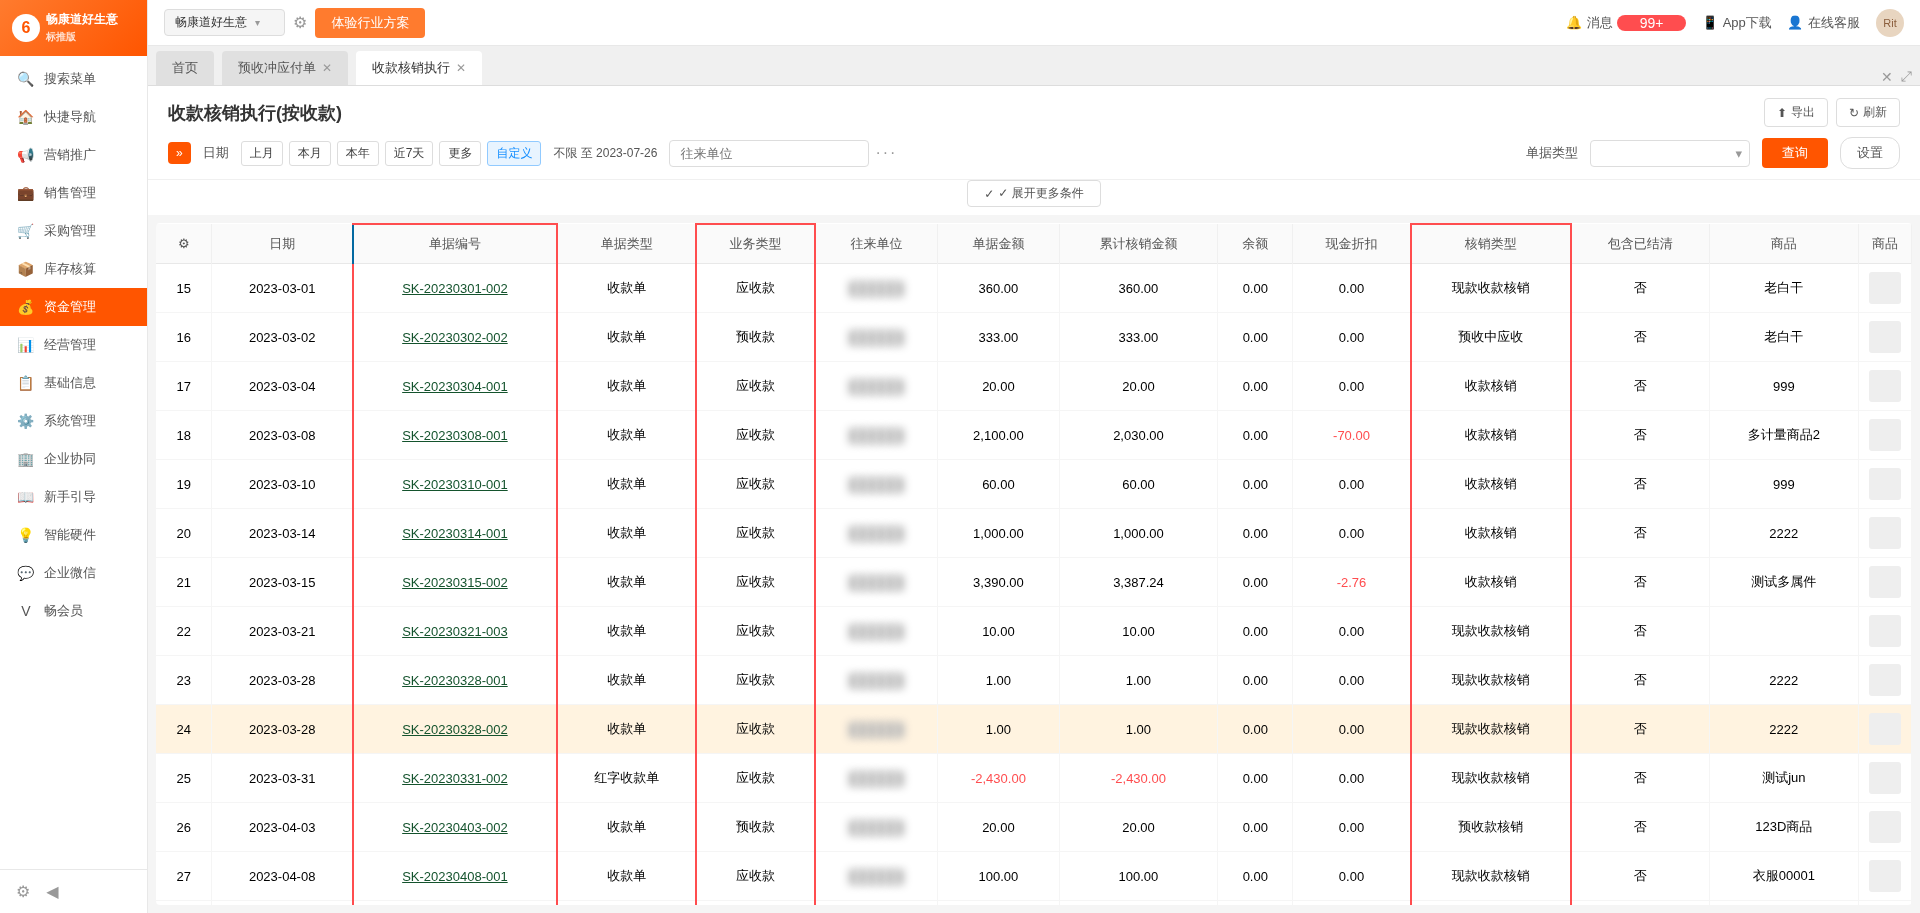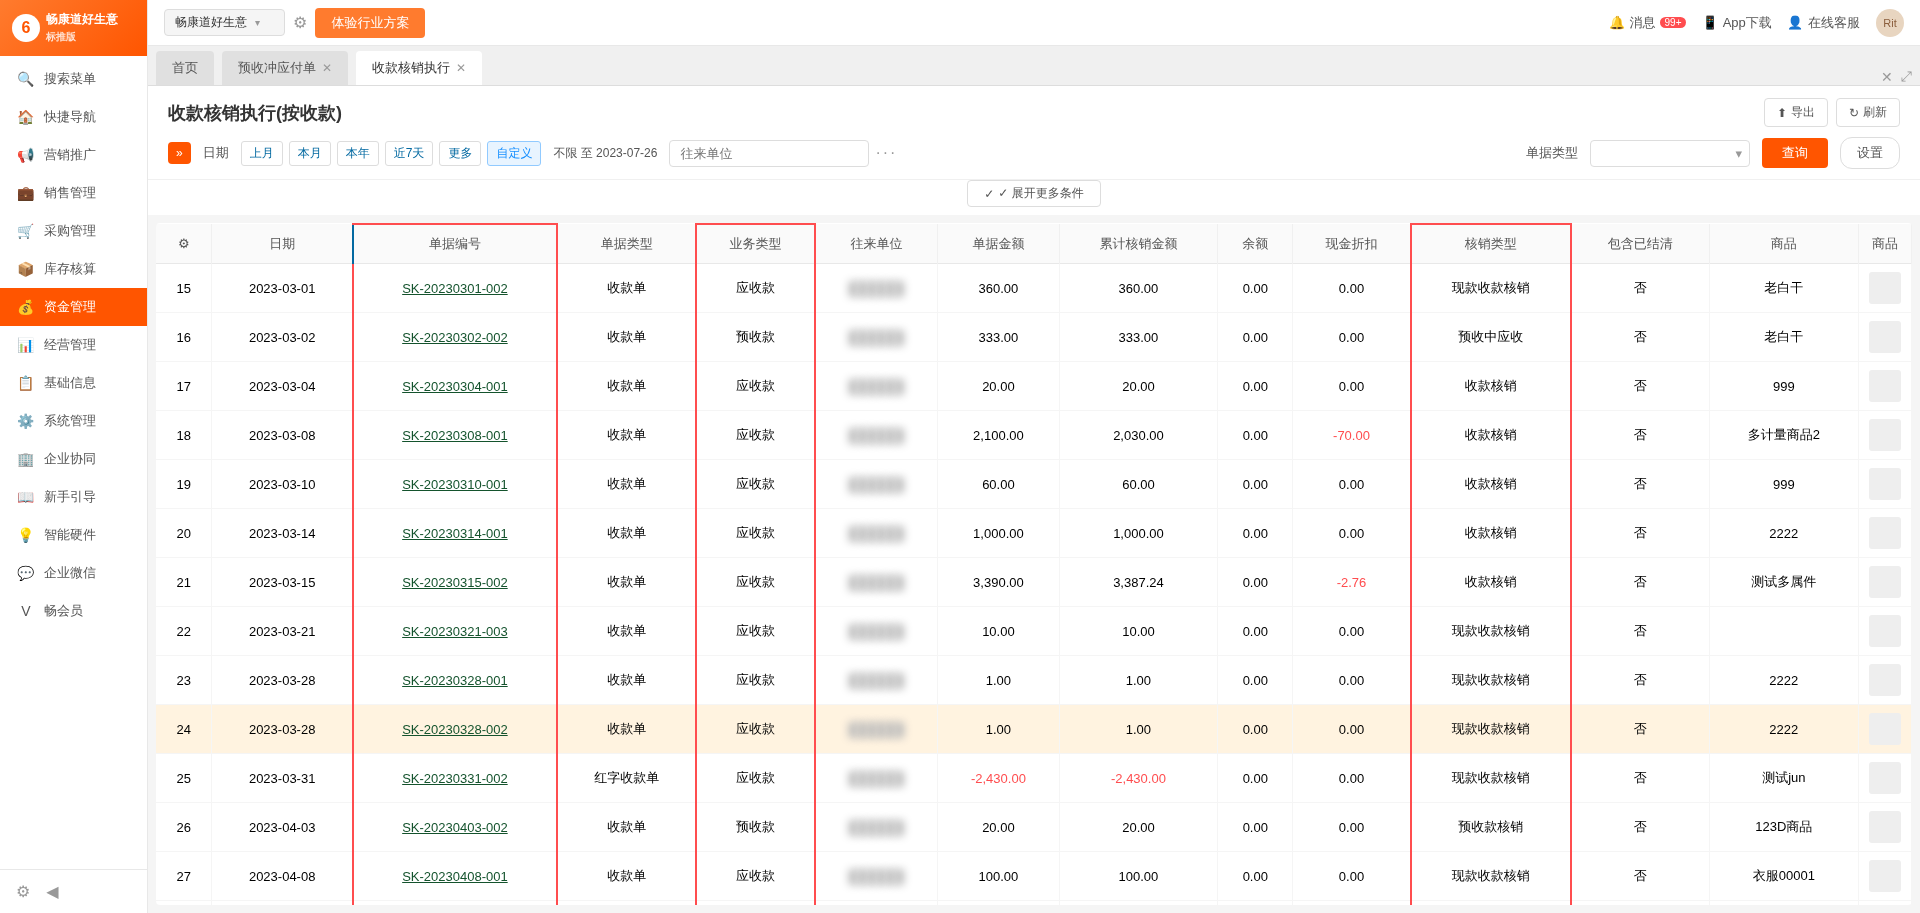--- a/index.html
+++ b/index.html
@@ -96,22 +96,22 @@
       padding: 6px 16px;
       font-size: 13px;
       cursor: pointer;
     }
     .topbar-right { display: flex; align-items: center; gap: 16px; }
     .topbar-right-item { display: flex; align-items: center; gap: 4px; color: #555; font-size: 13px; cursor: pointer; }
     .badge {
       background: #ff4d4f;
       color: #fff;
       border-radius: 10px;
-      padding: 0 5px;
-      font-size: 10px;
+      padding: 0 23px;
+      font-size: 14px;
       min-width: 18px;
       text-align: center;
     }
     .topbar-avatar {
       width: 28px;
       height: 28px;
       background: #e0e0e0;
       border-radius: 50%;
     }
 
@@ -188,21 +188,21 @@
     }
     .filter-label { color: #555; font-size: 13px; }
     .filter-date-group { display: flex; align-items: center; gap: 6px; }
     .filter-date-btn {
       padding: 3px 8px;
       border: 1px solid #ddd;
       border-radius: 3px;
       background: #fff;
       font-size: 12px;
       cursor: pointer;
-      color: #0369a1;
+      color: #404040;
     }
     .filter-date-btn.custom {
       background: #e8f4ff;
       color: #1890ff;
       border-color: #91caff;
     }
     .filter-date-range { color: #555; font-size: 12px; }
     .filter-input-group {
       display: flex;
       align-items: center;

